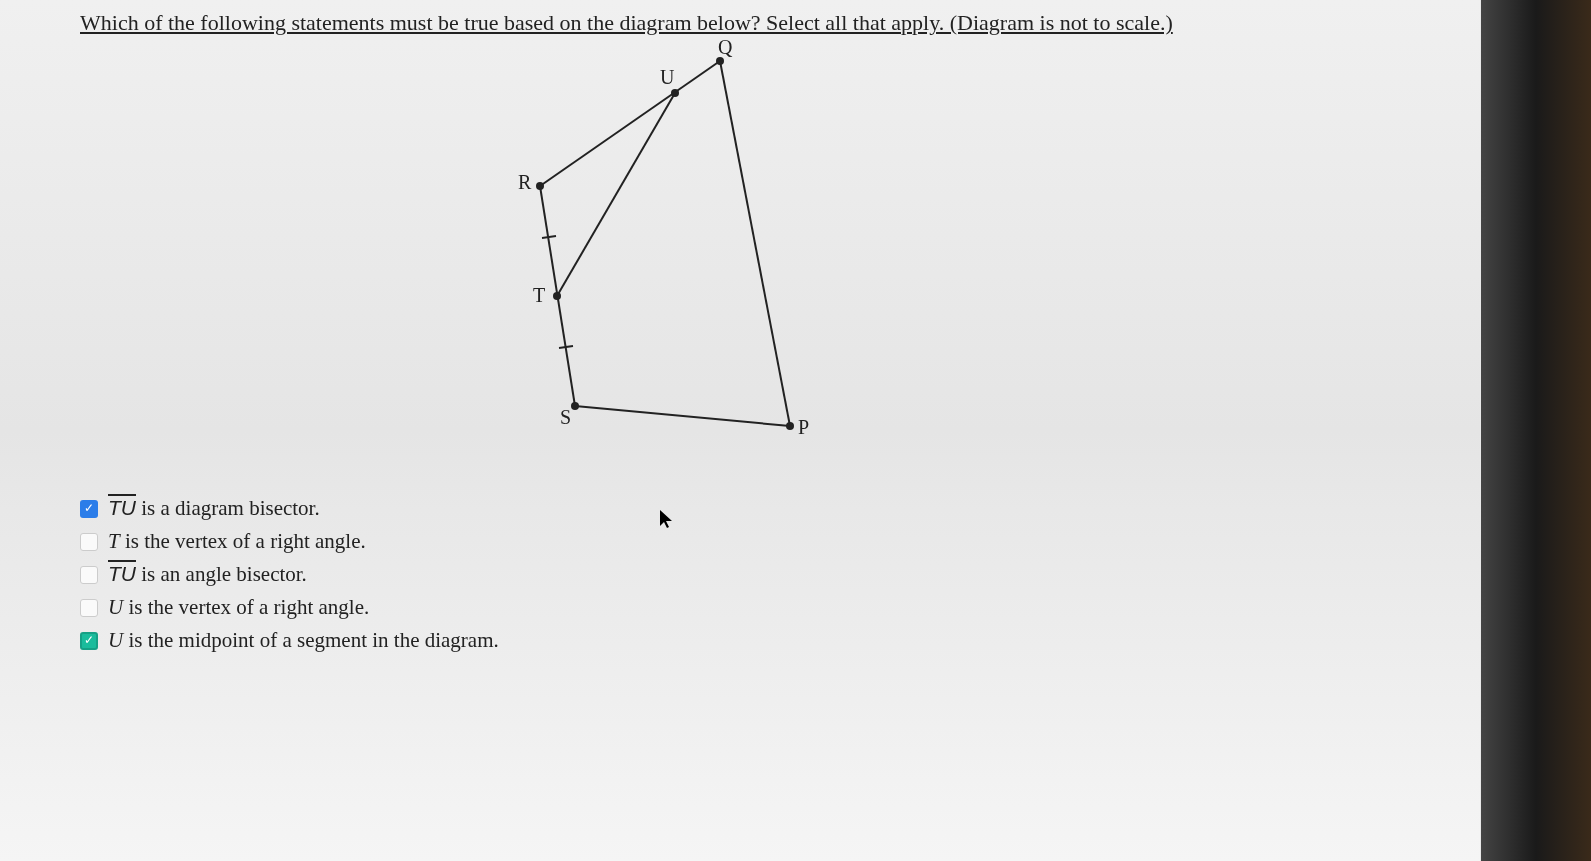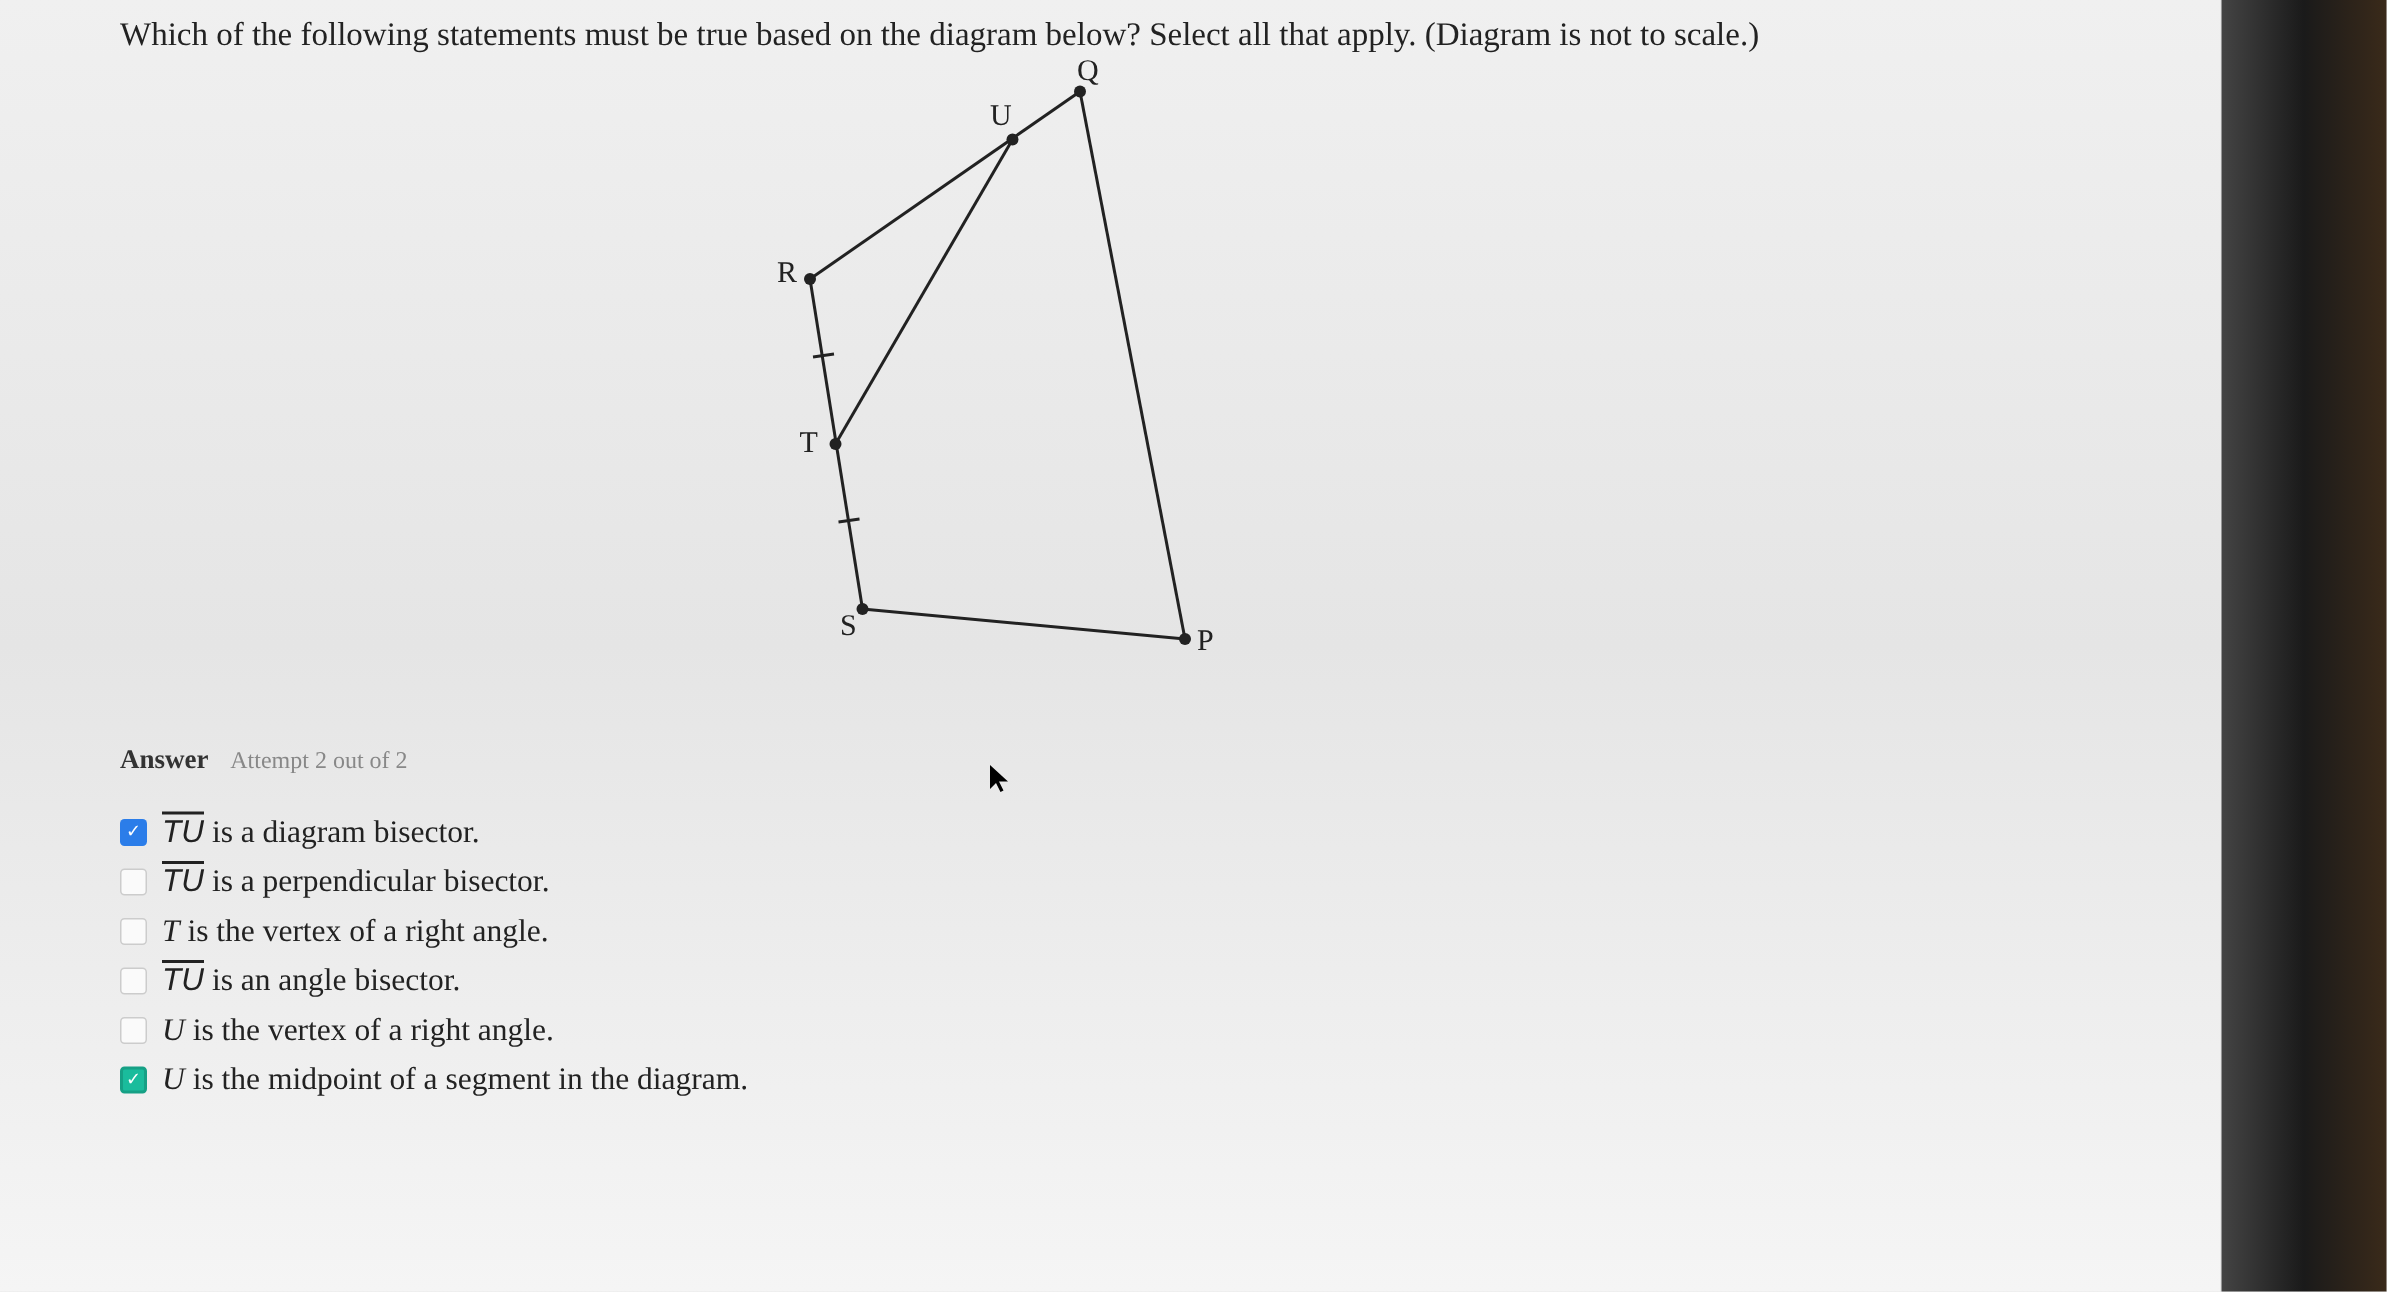--- a/index.html
+++ b/index.html
@@ -17,20 +17,21 @@
     .content {
       background: linear-gradient(to bottom, #f0f0f0 0%, #e5e5e5 50%, #f5f5f5 100%);
       width: 1480px;
       height: 861px;
       padding: 10px 80px;
       position: relative;
     }
     .question-text {
       font-size: 22px;
       color: #222;
+      text-decoration: underline;
     }
     .diagram-area {
       position: relative;
       width: 700px;
       height: 420px;
       margin-left: 340px;
       margin-top: 10px;
     }
     .vertex-label {
       position: absolute;
@@ -144,32 +145,24 @@
     <div class="vertex-label" style="left:378px; top:370px;">P</div>
   </div>
 
   <div class="cursor-arrow">
     <svg width="16" height="20" viewBox="0 0 16 20">
         <path d="M0 0 L0 16 L4 12 L7 18 L9 17 L6 11 L12 11 Z" fill="#000"></path>
       </svg>
   </div>
 
   <div class="answer-section">
-    <div class="answer-header">
-      <span class="answer-label">Answer</span>
-      <span class="attempt-text">Attempt 2 out of 2</span>
-    </div>
 
     <div class="option-row">
       <div class="checkbox checkbox-checked-blue">✓</div>
       <span><span class="math-overline">TU</span><span> is a diagram bisector.</span></span>
-    </div>
-    <div class="option-row">
-      <div class="checkbox checkbox-unchecked"></div>
-      <span><span class="math-overline">TU</span><span> is a perpendicular bisector.</span></span>
     </div>
     <div class="option-row">
       <div class="checkbox checkbox-unchecked"></div>
       <span><span class="math-italic">T</span><span> is the vertex of a right angle.</span></span>
     </div>
     <div class="option-row">
       <div class="checkbox checkbox-unchecked"></div>
       <span><span class="math-overline">TU</span><span> is an angle bisector.</span></span>
     </div>
     <div class="option-row">

